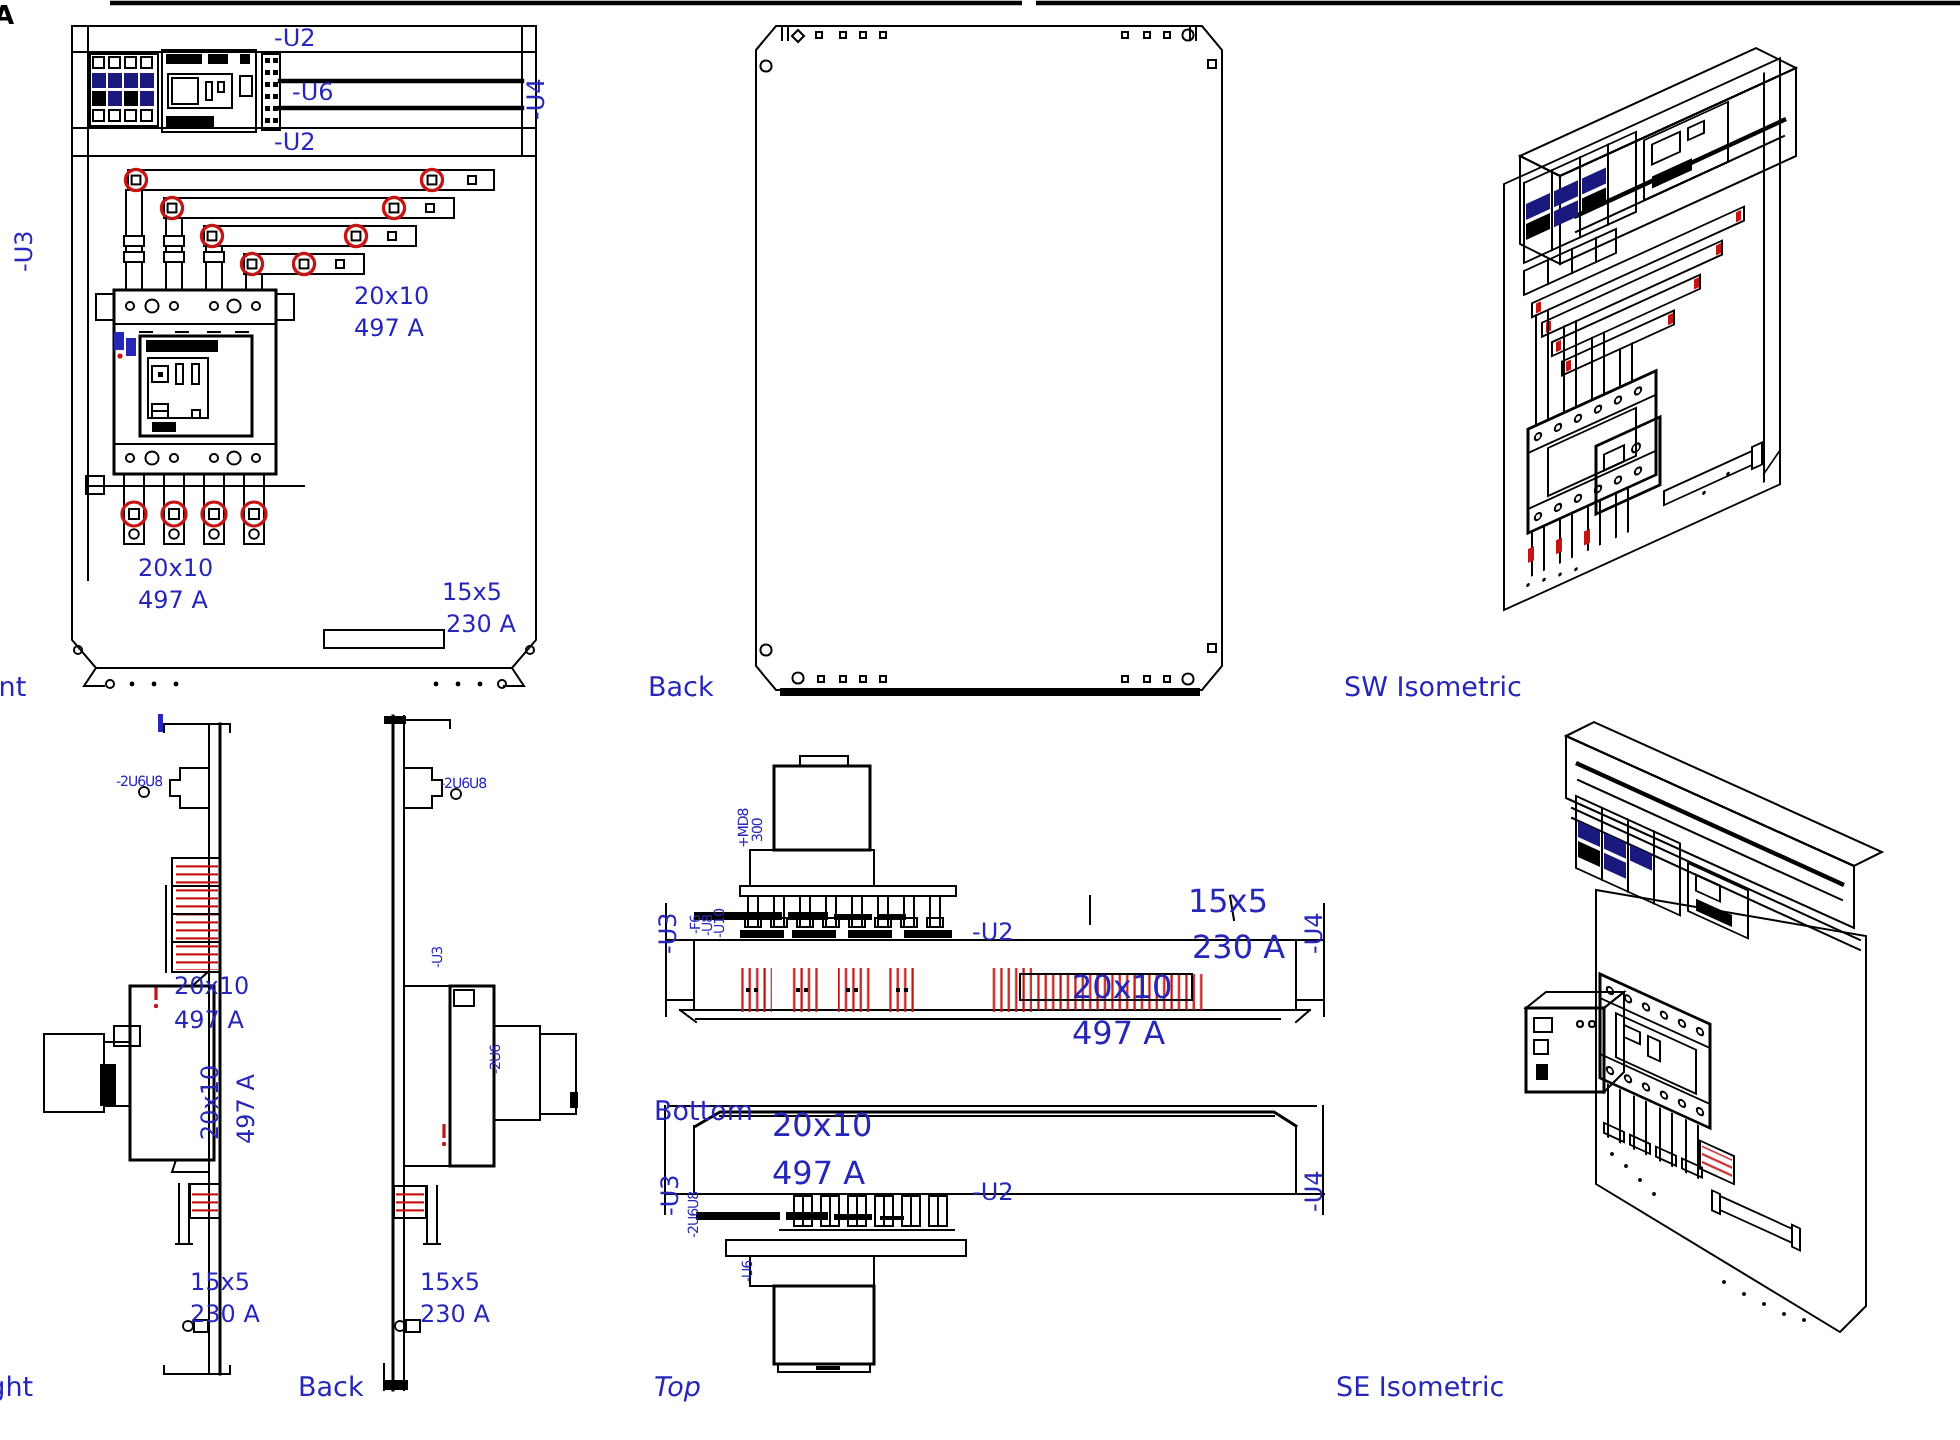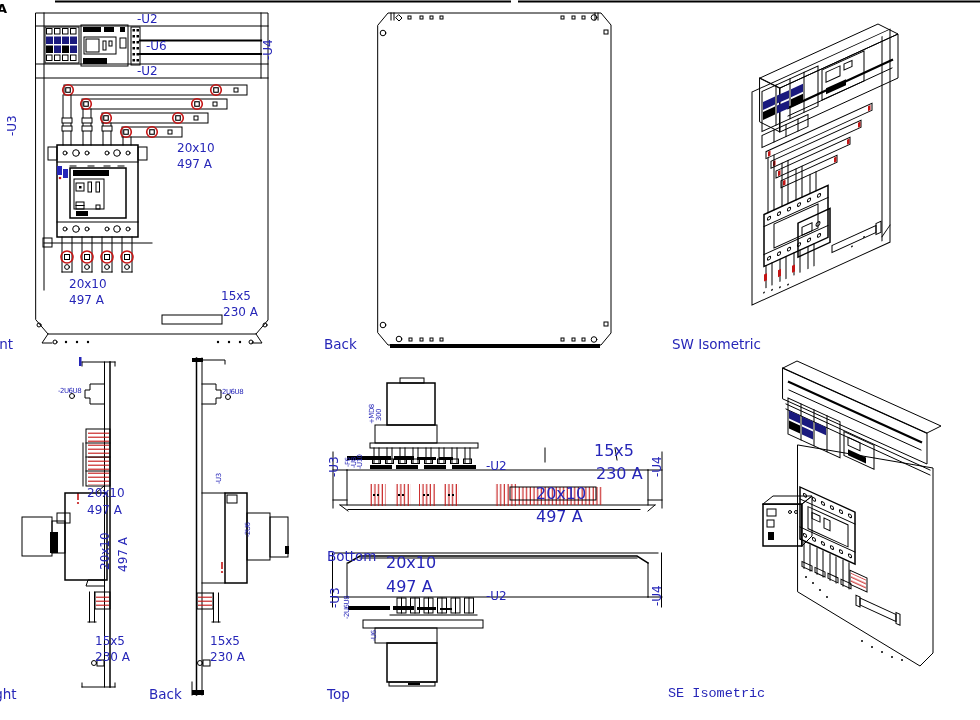--- a/index.html
+++ b/index.html
@@ -631,15 +631,15 @@
 <div class="lbl dim-lg" style="left:536px;top:509px;">497 A</div>
 <div class="lbl view-label" style="left:327px;top:521px;margin-top:28px;">Bottom</div>
 
 <div class="lbl dim-lg" style="left:386px;top:555px;">20x10</div>
 <div class="lbl dim-lg" style="left:386px;top:579px;">497 A</div>
 <div class="lbl dim rot" style="left:329px;top:608px;">-U3</div>
 <div class="lbl dim" style="left:486px;top:590px;">-U2</div>
 <div class="lbl dim rot" style="left:651px;top:606px;">-U4</div>
 <div class="lbl tiny rot" style="left:344px;top:619px;">-2U6U8</div>
 <div class="lbl tiny rot" style="left:371px;top:641px;">-U6</div>
-<div class="lbl view-label" style="left:327px;top:687px;">Top</div>
-
-<div class="lbl view-label" style="left:668px;top:687px;font-family:Liberation Mono, monospace;">SE Isometric</div>
+<div class="lbl view-label" style="left:327px;top:687px;font-style:italic;">Top</div>
+
+<div class="lbl view-label" style="left:668px;top:687px;">SE Isometric</div>
 
 </body></html>

